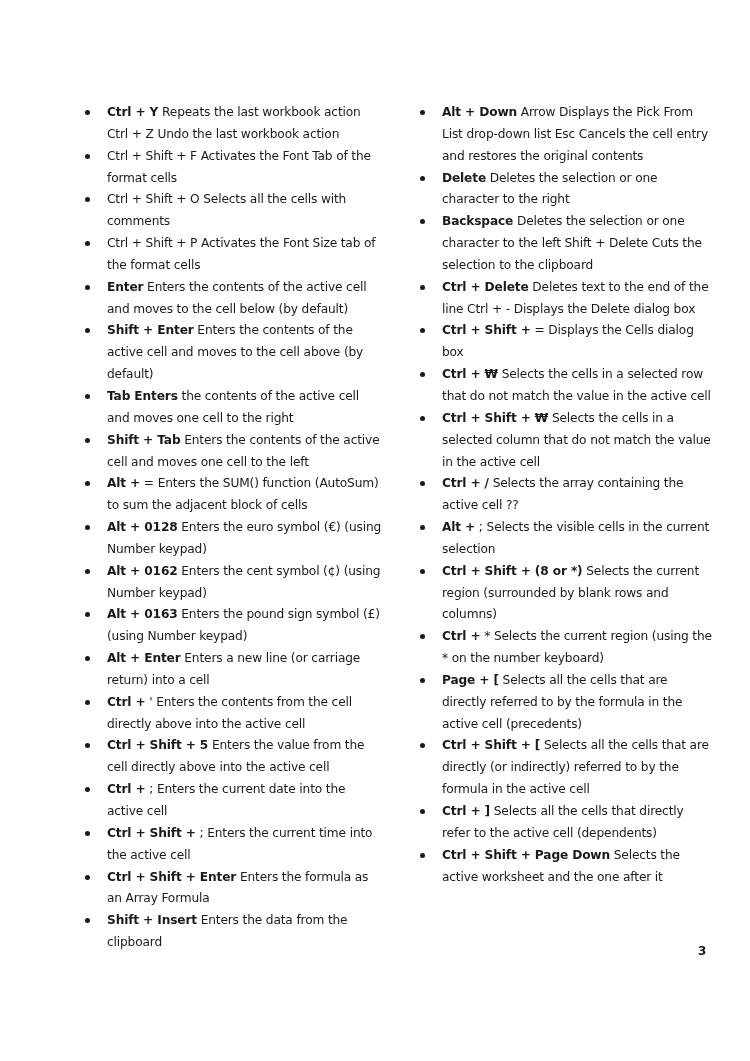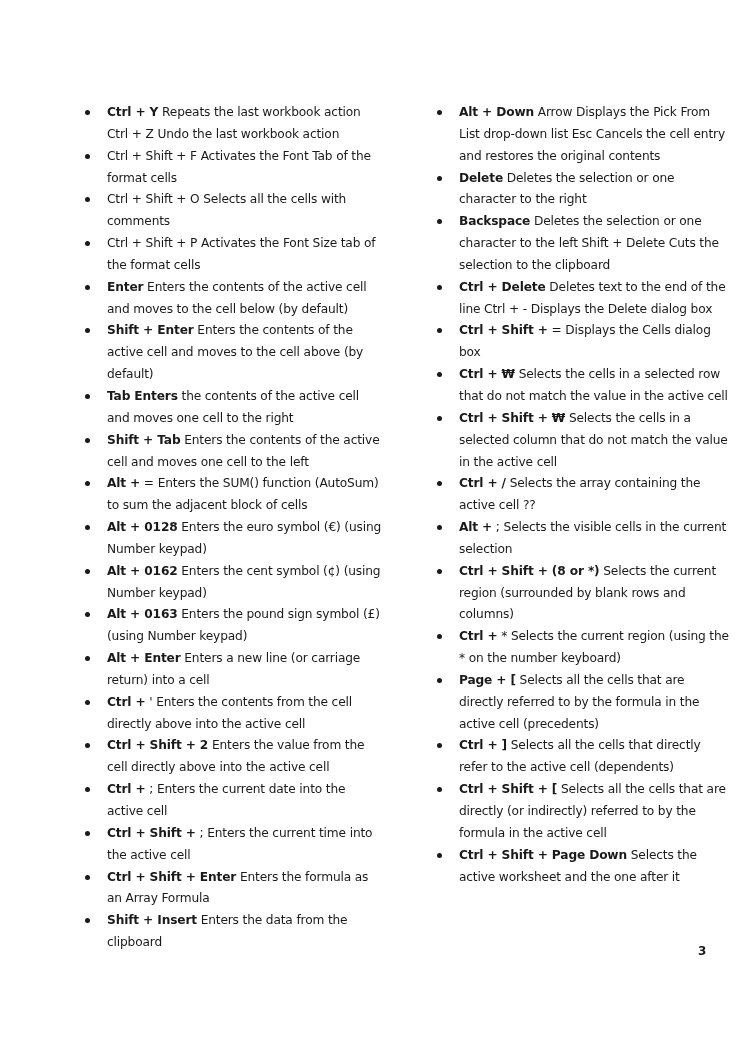--- a/index.html
+++ b/index.html
@@ -5,21 +5,21 @@
     html, body { margin: 0; padding: 0; background: #ffffff; }
     body {
       width: 750px; height: 1061px; position: relative; overflow: hidden;
       font-family: "DejaVu Sans", sans-serif; color: #1a1a1a;
     }
     .col {
       position: absolute; top: 86px; list-style: none; margin: 16px; padding: 0;
       font-size: 12.2px; line-height: 21.85px; letter-spacing: -0.15px;
     }
     .col-left { left: 91px; width: 275px; }
-    .col-right { left: 443px; width: 272px; }
+    .col-right { left: 426px; width: 272px; }
     .col li { position: relative; margin: 0; padding: 0; }
     .bullet {
       position: absolute; left: -22px; top: 8px;
       width: 5px; height: 5px; border-radius: 50%; background: #1a1a1a;
     }
     .k { font-weight: bold; }
     .page-number {
       position: absolute; left: 698px; top: 944px;
       font-size: 12px; font-weight: bold;
     }
@@ -35,38 +35,38 @@
   <li><span class="bullet"></span><span class="k">Enter</span><span> Enters the contents of the active cell and moves to the cell below (by default)</span></li>
   <li><span class="bullet"></span><span class="k">Shift + Enter</span><span> Enters the contents of the active cell and moves to the cell above (by default)</span></li>
   <li><span class="bullet"></span><span class="k">Tab Enters</span><span> the contents of the active cell and moves one cell to the right</span></li>
   <li><span class="bullet"></span><span class="k">Shift + Tab</span><span> Enters the contents of the active cell and moves one cell to the left</span></li>
   <li><span class="bullet"></span><span class="k">Alt +</span><span> = Enters the SUM() function (AutoSum) to sum the adjacent block of cells</span></li>
   <li><span class="bullet"></span><span class="k">Alt + 0128</span><span> Enters the euro symbol (€) (using Number keypad)</span></li>
   <li><span class="bullet"></span><span class="k">Alt + 0162</span><span> Enters the cent symbol (¢) (using Number keypad)</span></li>
   <li><span class="bullet"></span><span class="k">Alt + 0163</span><span> Enters the pound sign symbol (£) (using Number keypad)</span></li>
   <li><span class="bullet"></span><span class="k">Alt + Enter</span><span> Enters a new line (or carriage return) into a cell</span></li>
   <li><span class="bullet"></span><span class="k">Ctrl +</span><span> ' Enters the contents from the cell directly above into the active cell</span></li>
-  <li><span class="bullet"></span><span class="k">Ctrl + Shift + 2</span><span> Enters the value from the cell directly above into the active cell</span></li>
+  <li><span class="bullet"></span><span class="k">Ctrl + Shift + 5</span><span> Enters the value from the cell directly above into the active cell</span></li>
   <li><span class="bullet"></span><span class="k">Ctrl +</span><span> ; Enters the current date into the active cell</span></li>
   <li><span class="bullet"></span><span class="k">Ctrl + Shift +</span><span> ; Enters the current time into the active cell</span></li>
   <li><span class="bullet"></span><span class="k">Ctrl + Shift + Enter</span><span> Enters the formula as an Array Formula</span></li>
   <li><span class="bullet"></span><span class="k">Shift + Insert</span><span> Enters the data from the clipboard</span></li>
 </ul>
 
 <ul class="col col-right">
   <li><span class="bullet"></span><span class="k">Alt + Down</span><span> Arrow Displays the Pick From List drop-down list Esc Cancels the cell entry and restores the original contents</span></li>
   <li><span class="bullet"></span><span class="k">Delete</span><span> Deletes the selection or one character to the right</span></li>
   <li><span class="bullet"></span><span class="k">Backspace</span><span> Deletes the selection or one character to the left Shift + Delete Cuts the selection to the clipboard</span></li>
   <li><span class="bullet"></span><span class="k">Ctrl + Delete</span><span> Deletes text to the end of the line Ctrl + - Displays the Delete dialog box</span></li>
   <li><span class="bullet"></span><span class="k">Ctrl + Shift +</span><span> = Displays the Cells dialog box</span></li>
   <li><span class="bullet"></span><span class="k">Ctrl + ₩</span><span> Selects the cells in a selected row that do not match the value in the active cell</span></li>
   <li><span class="bullet"></span><span class="k">Ctrl + Shift + ₩</span><span> Selects the cells in a selected column that do not match the value in the active cell</span></li>
   <li><span class="bullet"></span><span class="k">Ctrl + /</span><span> Selects the array containing the active cell ??</span></li>
   <li><span class="bullet"></span><span class="k">Alt +</span><span> ; Selects the visible cells in the current selection</span></li>
   <li><span class="bullet"></span><span class="k">Ctrl + Shift + (8 or *)</span><span> Selects the current region (surrounded by blank rows and columns)</span></li>
   <li><span class="bullet"></span><span class="k">Ctrl +</span><span> * Selects the current region (using the * on the number keyboard)</span></li>
   <li><span class="bullet"></span><span class="k">Page + [</span><span> Selects all the cells that are directly referred to by the formula in the active cell (precedents)</span></li>
+  <li><span class="bullet"></span><span class="k">Ctrl + Shift + [</span><span> Selects all the cells that are directly (or indirectly) referred to by the formula in the active cell</span></li>
   <li><span class="bullet"></span><span class="k">Ctrl + ]</span><span> Selects all the cells that directly refer to the active cell (dependents)</span></li>
-  <li><span class="bullet"></span><span class="k">Ctrl + Shift + [</span><span> Selects all the cells that are directly (or indirectly) referred to by the formula in the active cell</span></li>
   <li><span class="bullet"></span><span class="k">Ctrl + Shift + Page Down</span><span> Selects the active worksheet and the one after it</span></li>
 </ul>
 
 <div class="page-number">3</div>
 
 </body></html>

